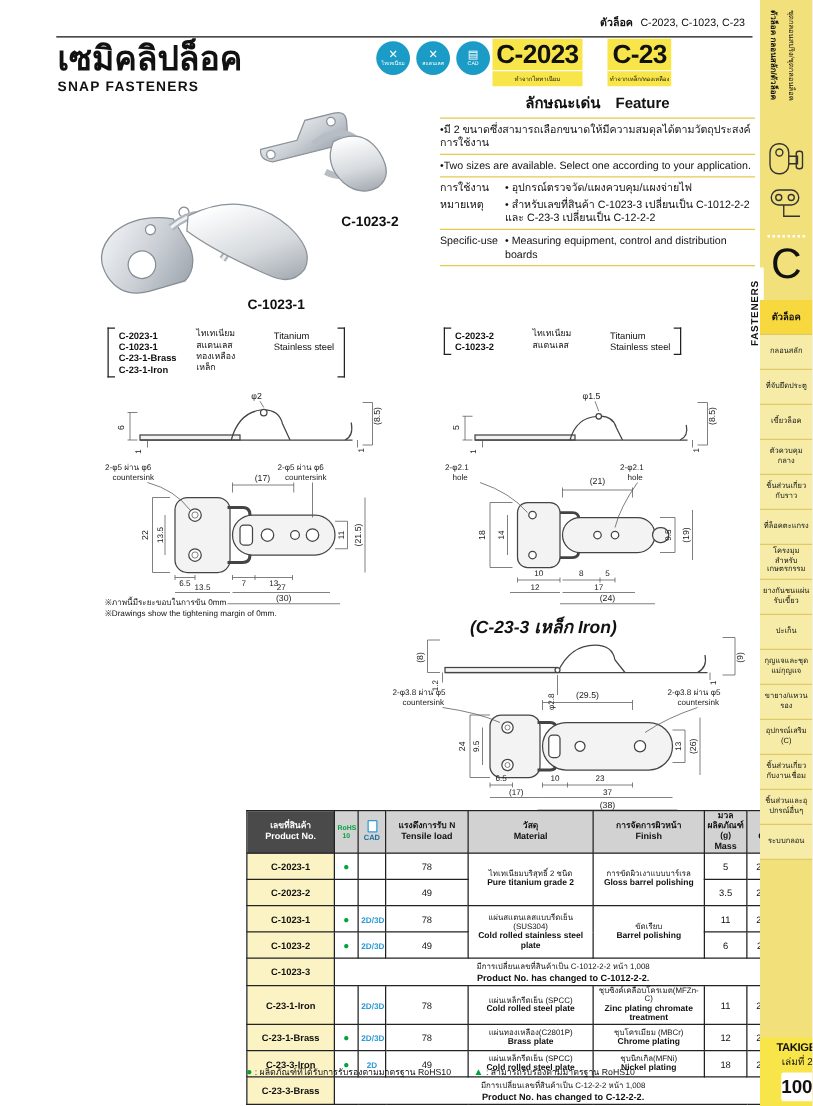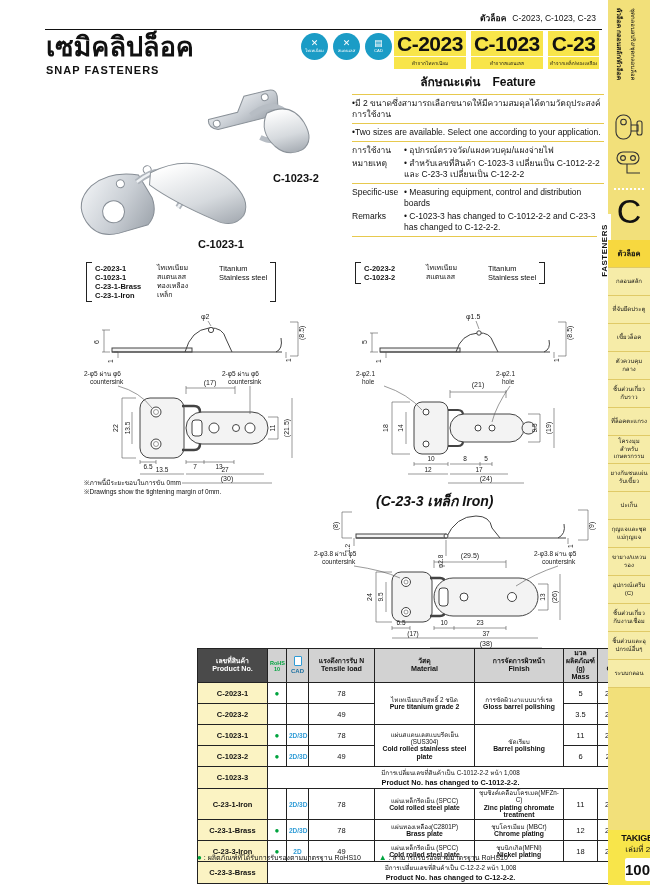--- a/index.html
+++ b/index.html
@@ -13,21 +13,21 @@
   .cat-line b{margin-right:6px;}
   .top-rule{position:absolute;left:45px;top:29px;width:557px;border-top:1.6px solid #111;}
   .titleblock{position:absolute;left:46px;top:34px;}
   .title-th{font-size:27px;font-weight:bold;line-height:1;}
   .title-en{font-size:11px;font-weight:bold;letter-spacing:1px;margin-top:3px;}
   .badges{position:absolute;left:301px;top:33px;display:flex;gap:5px;}
   .badge{width:27px;height:27px;border-radius:50%;background:#1B9CC6;color:#fff;
          display:flex;flex-direction:column;align-items:center;justify-content:center;line-height:1;}
   .badge .bglyph{font-size:9px;}
   .badge .blabel{font-size:4.2px;margin-top:1px;white-space:nowrap;}
-  .partboxes{position:absolute;left:394px;top:31px;display:flex;gap:5px;}
+  .partboxes{position:absolute;left:394px;top:31px;display:flex;gap:20px;}
   .pbox{background:#F8E54A;text-align:center;}
   .pbox .pnum{font-size:21px;font-weight:bold;line-height:25px;padding:0 3px;letter-spacing:-.5px;}
   .pbox .pcap{font-size:4.8px;border-top:1px solid rgba(255,255,255,.9);padding:1.5px 2px 2px;white-space:nowrap;}
 
   
   .feature{position:absolute;left:352px;top:72px;width:252px;}
   .fhead{text-align:center;font-size:12px;font-weight:bold;}
   .fhead span{margin:0 6px;}
   .ghr{border-bottom:1.6px solid #E7C94E;margin:3px 0;}
   .fb{font-size:8.5px;line-height:1.3;margin-top:2px;}
@@ -134,24 +134,20 @@
     <div class="badge">
       <span class="bglyph">▤</span>
       <span class="blabel">CAD</span>
     </div>
   </div>
 
   <div class="partboxes">
     <div class="pbox">
       <div class="pnum">C-2023</div>
       <div class="pcap">ทำจากไททาเนียม</div>
-    </div>
-    <div class="pbox">
-      <div class="pnum">C-1023</div>
-      <div class="pcap">ทำจากสแตนเลส</div>
     </div>
     <div class="pbox">
       <div class="pnum">C-23</div>
       <div class="pcap">ทำจากเหล็ก/ทองเหลือง</div>
     </div>
   </div>
 
   <svg class="photos" viewBox="0 0 300 165">
     <defs>
       <linearGradient id="mA" x1="0" y1="0" x2="1" y2="1">
@@ -199,24 +195,20 @@
       <div class="ftxt">• อุปกรณ์ตรวจวัด/แผงควบคุม/แผงจ่ายไฟ</div>
     </div>
     <div class="frow">
       <div class="flab">หมายเหตุ</div>
       <div class="ftxt">• สำหรับเลขที่สินค้า C-1023-3 เปลี่ยนเป็น C-1012-2-2 และ C-23-3 เปลี่ยนเป็น C-12-2-2</div>
     </div>
     <div class="ghr"></div>
     <div class="frow">
       <div class="flab">Specific-use</div>
       <div class="ftxt">• Measuring equipment, control and distribution boards</div>
-    </div>
-    <div class="frow">
-      <div class="flab">Remarks</div>
-      <div class="ftxt">• C-1023-3 has changed to C-1012-2-2 and C-23-3 has changed to C-12-2-2.</div>
     </div>
     <div class="ghr"></div>
   </div>
 
   <div class="dwhead dw-left">
     <div class="brk">
       <div class="brow">
           <span class="bc">C-2023-1</span>
           <span class="bt">ไทเทเนียม</span>
           <span class="be">Titanium</span>

